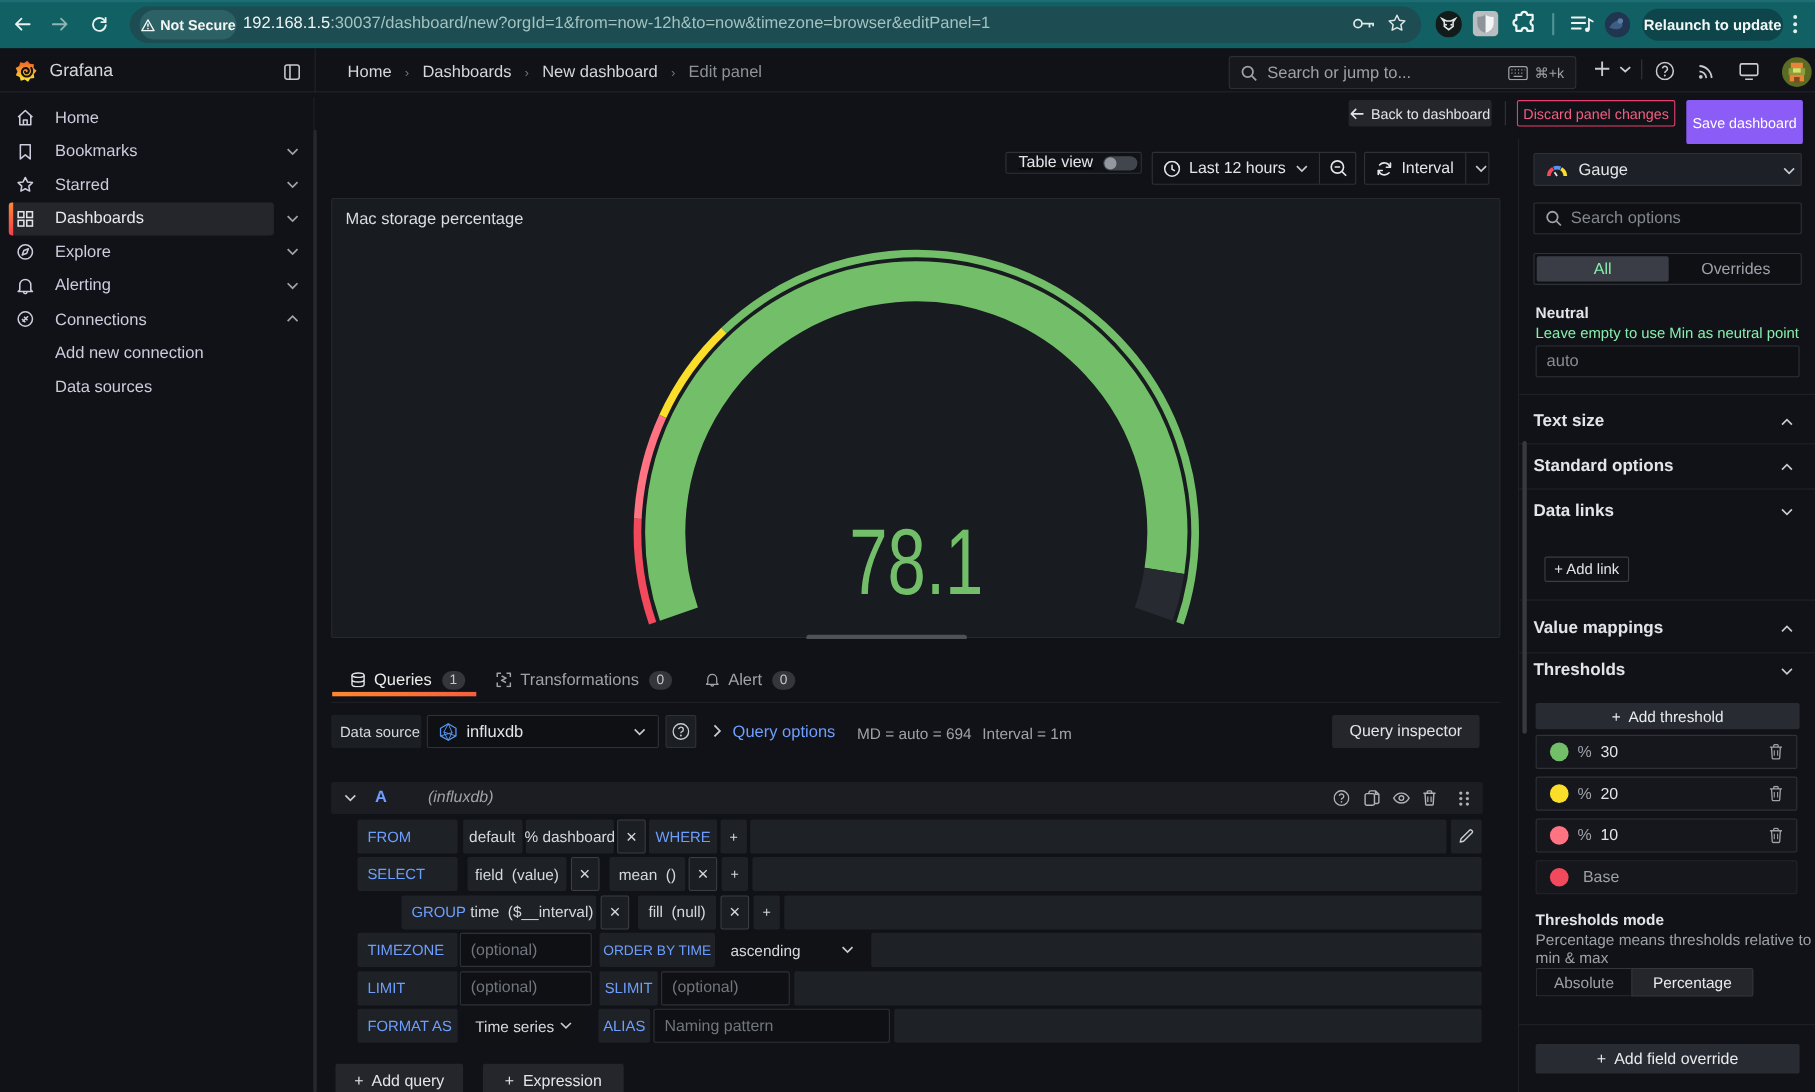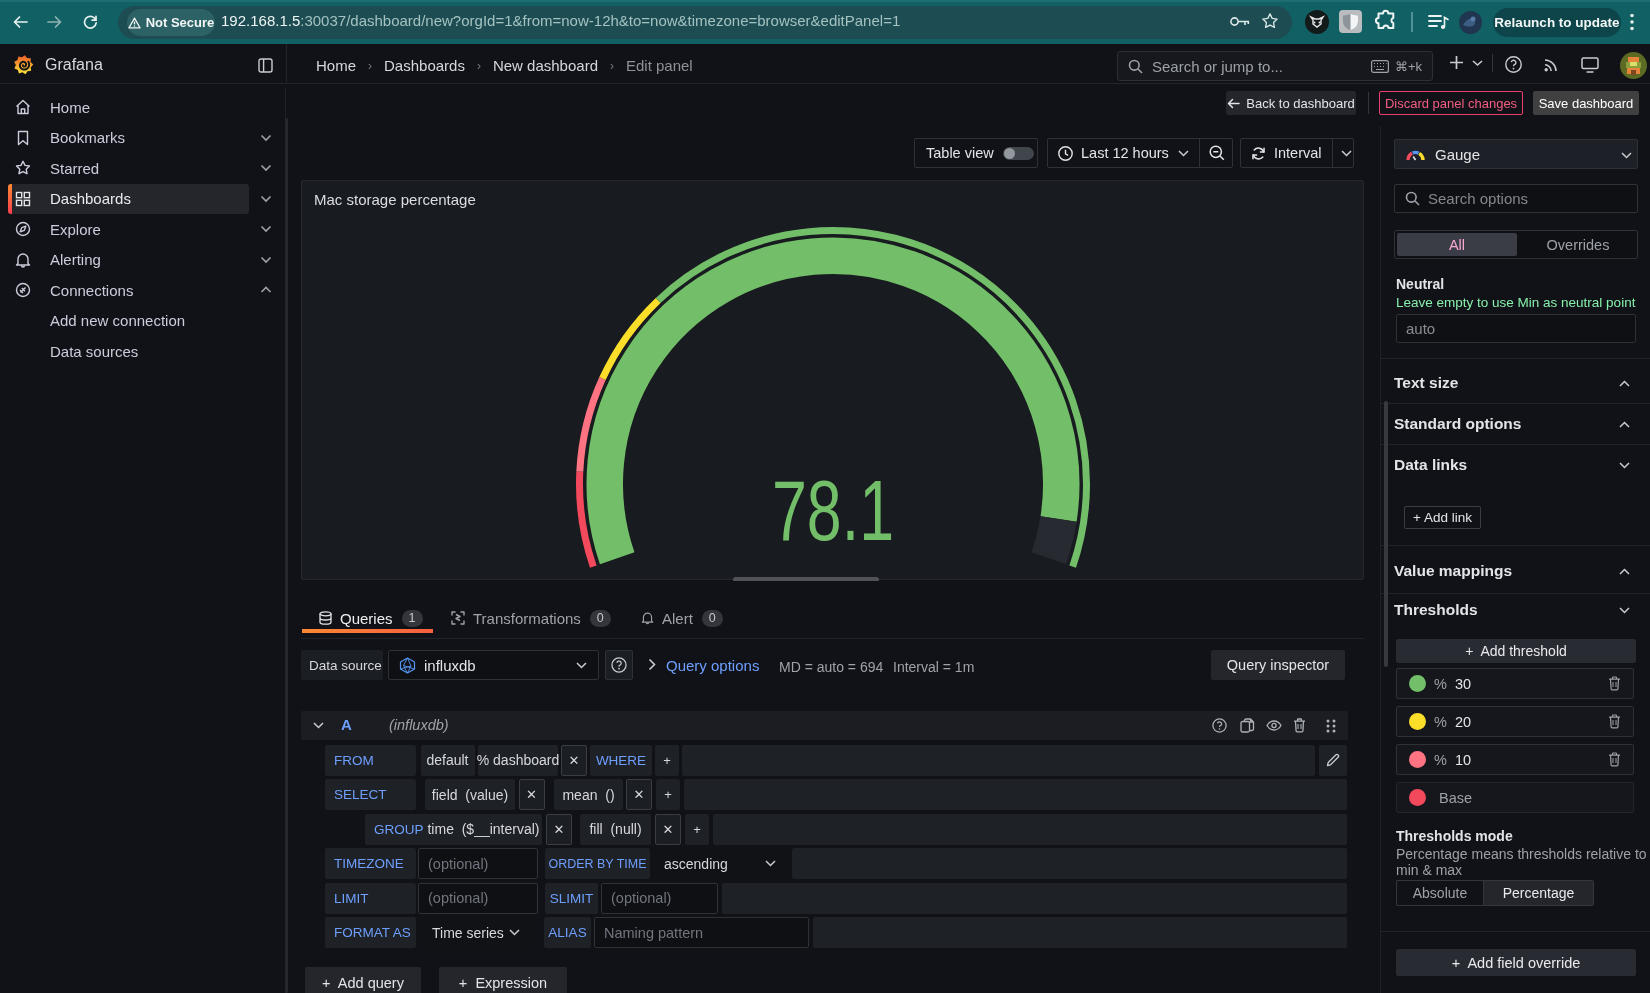--- a/index.html
+++ b/index.html
@@ -253,23 +253,23 @@
 
   <div class="abs flex" style="left:1226px;top:91px;width:130px;height:24px;background:#24262c;border-radius:2px;color:#e3e4e8;font-size:13px;font-weight:500;justify-content:center;">
     <svg width="13" height="11" viewBox="0 0 13 11" fill="none" stroke="#e3e4e8" stroke-width="1.5" stroke-linecap="round" stroke-linejoin="round" style="margin-right:6px;">
           <path d="M12 5.5 H1.5 M5.5 1.5 L1.5 5.5 L5.5 9.5"></path>
         </svg>
     Back to dashboard
   </div>
   <div class="abs" style="left:1368px;top:92px;width:1px;height:22px;background:#33363c;"></div>
 
   <div class="abs flex" style="left:1379px;top:91px;width:144px;height:24px;border:1px solid #e8406d;border-radius:2px;color:#f35e82;font-size:13px;font-weight:500;justify-content:center;">Discard panel changes</div>
-  <div class="abs flex" style="left:1533px;top:91px;width:106px;height:24px;background:#404040;border-radius:2px;color:#ffffff;font-size:13px;font-weight:500;justify-content:center;">Save dashboard</div>
-
-  <div class="abs flex" style="left:914px;top:138px;width:124px;height:30px;border:1px solid #2e3136;border-radius:2px;">
+  <div class="abs flex" style="left:1533px;top:91px;width:106px;height:40px;background:#8b5cf6;border-radius:2px;color:#ffffff;font-size:13px;font-weight:500;justify-content:center;">Save dashboard</div>
+
+  <div class="abs flex" style="left:914px;top:138px;width:124px;height:20px;border:1px solid #2e3136;border-radius:2px;text-decoration:underline;">
     <span style="margin-left:11px;font-size:14.5px;font-weight:500;color:#e3e4e8;">Table view</span>
     <div style="position:relative;margin-left:9px;width:31px;height:13px;border-radius:7px;background:#41454c;">
       <div style="position:absolute;left:1px;top:1px;width:11px;height:11px;border-radius:50%;background:#93979e;"></div>
     </div>
   </div>
 
   <div class="abs flex" style="left:1047px;top:138px;width:186px;height:30px;border:1px solid #2e3136;border-radius:2px;">
     <svg style="margin-left:10px;" width="15" height="15" viewBox="0 0 15 15" fill="none" stroke="#e3e4e8" stroke-width="1.4">
           <circle cx="7.5" cy="7.5" r="6.7"></circle>
           <path d="M7.5 3.8 V7.9 l2.6 1.4"></path>
@@ -495,21 +495,21 @@
 
   <div class="abs flex" style="left:13px;top:96px;width:244px;height:29px;background:#0e1014;border:1px solid #2e3136;border-radius:2px;">
     <svg style="margin-left:10px;" width="15" height="15" viewBox="0 0 15 15" fill="none" stroke="#9da1a8" stroke-width="1.6">
           <circle cx="6.3" cy="6.3" r="4.8"></circle>
           <path d="M10 10 l4 4"></path>
         </svg>
     <span style="margin-left:8px;font-size:15px;color:#83878e;">Search options</span>
   </div>
 
   <div class="abs" style="left:13px;top:142px;width:244px;height:29px;background:#0e1014;border:1px solid #2e3136;border-radius:2px;">
-    <div class="abs flex" style="left:2px;top:2px;width:120px;height:23px;background:#3a3d45;border-radius:2px;color:#f9a8d4;font-size:14.5px;font-weight:500;justify-content:center;">All</div>
+    <div class="abs flex" style="left:2px;top:2px;width:120px;height:23px;background:#3a3d45;border-radius:2px;color:#86efac;font-size:14.5px;font-weight:500;justify-content:center;">All</div>
     <div class="abs flex" style="left:124px;top:2px;width:118px;height:23px;color:#9da1a8;font-size:14.5px;justify-content:center;">Overrides</div>
   </div>
   <div class="abs" style="left:15px;top:188px;font-size:14px;font-weight:600;color:#e3e4e8;">Neutral</div>
   <div class="abs" style="left:15px;top:207px;font-size:13.5px;color:#86efac;">Leave empty to use Min as neutral point</div>
   <div class="abs flex" style="left:15px;top:226px;width:240px;height:29px;background:#0e1014;border:1px solid #2e3136;border-radius:2px;">
         <span style="margin-left:9px;font-size:15px;color:#888c93;">auto</span>
       </div>
 
   <div class="divline" style="top:270px;"></div>
   <div class="sechead" style="top:286px;">Text size</div>

